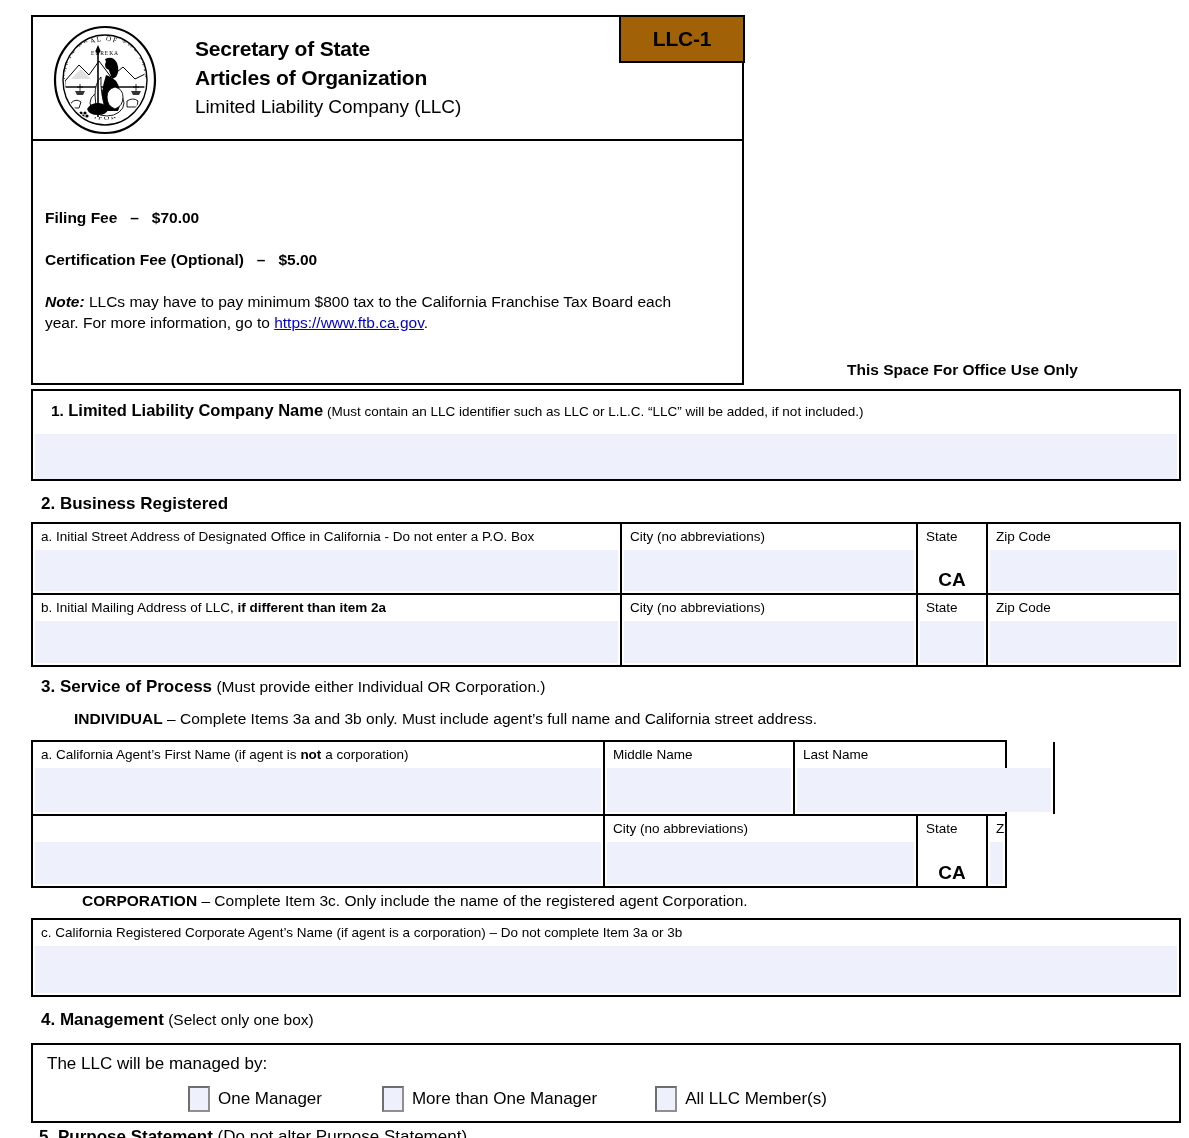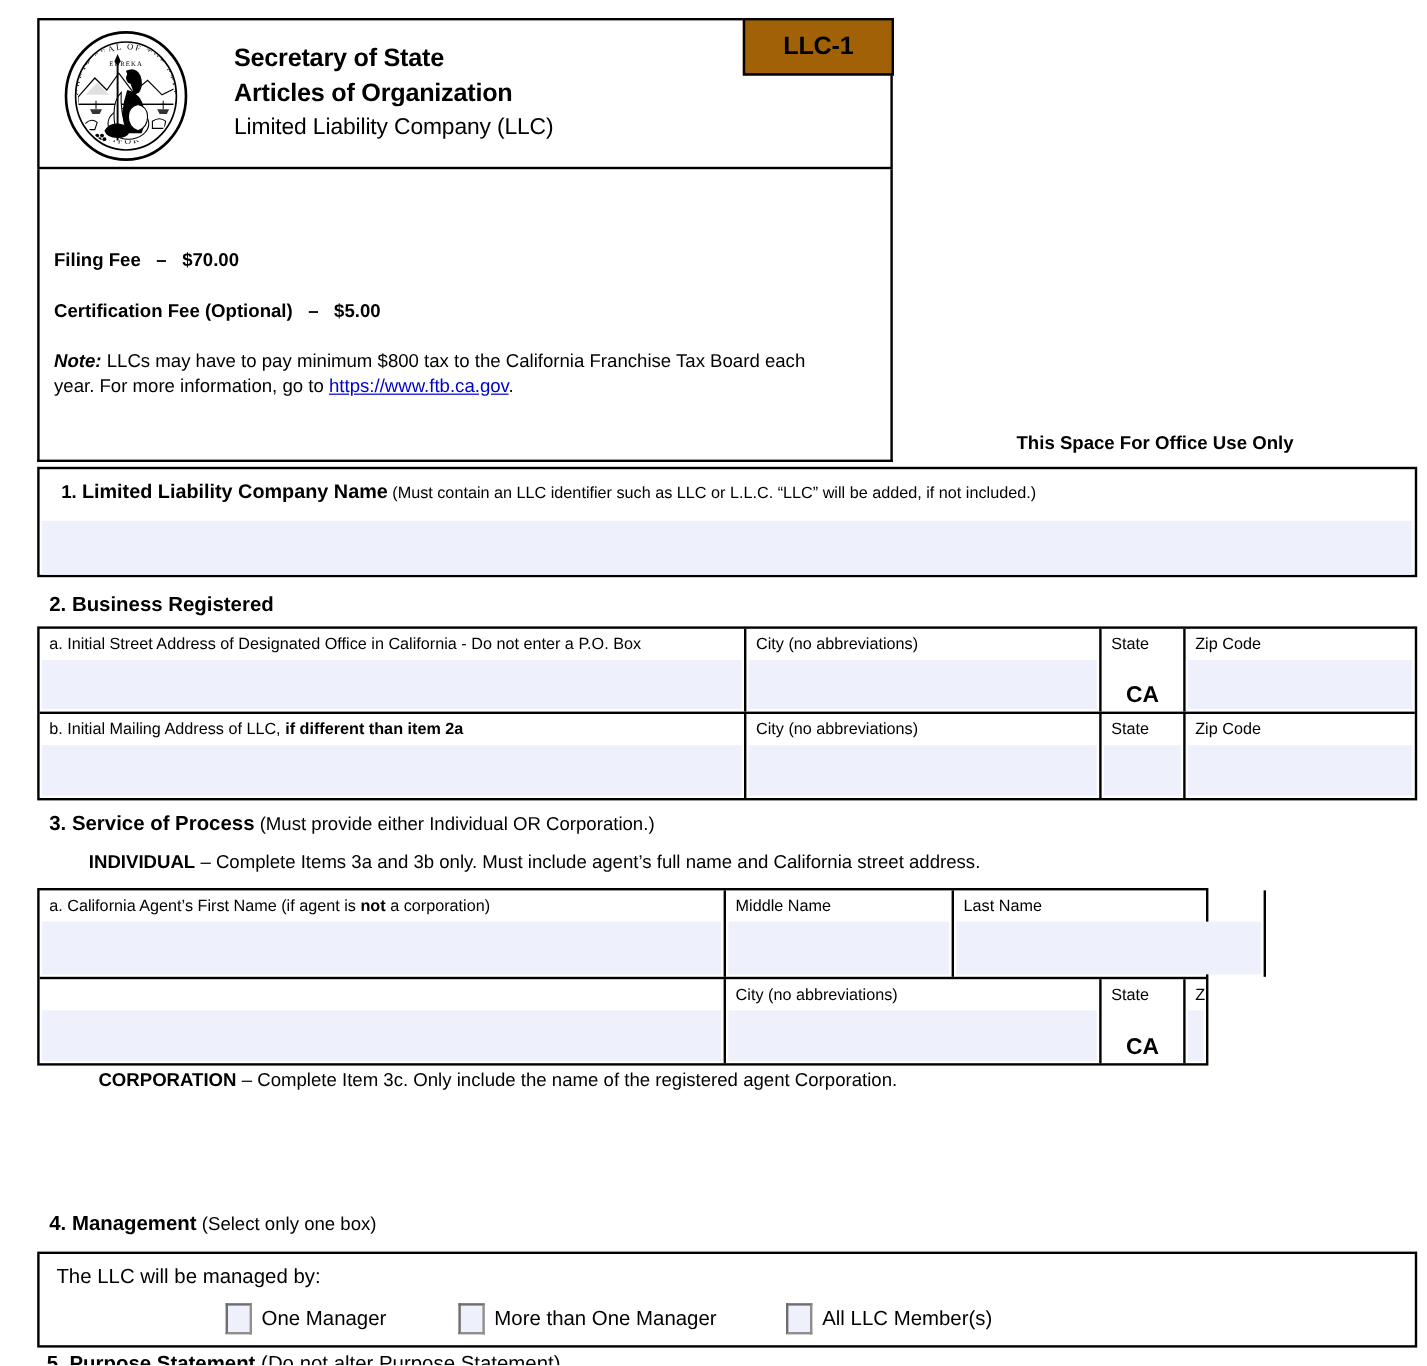--- a/index.html
+++ b/index.html
@@ -458,20 +458,28 @@
         <div class="cell-label">Zip Code</div>
         <div class="cell-field field"></div>
       </div>
     </div>
   </div>
 
   <div class="sub-line" style="left:82px; top:892px;">
     <span class="bold">CORPORATION</span><span> – Complete Item 3c.  Only include the name of the registered agent Corporation.</span>
   </div>
 
+  <div class="tbl" style="left:31px; top:918px; width:1150px; height:79px;">
+    <div class="trow" style="height:75px;">
+      <div class="cell" style="left:0; right:0;">
+        <div class="cell-label">c. California Registered Corporate Agent’s Name (if agent is a corporation) – Do not complete Item 3a or 3b</div>
+        <div class="cell-field field"></div>
+      </div>
+    </div>
+  </div>
 
   <div class="sec-heading" style="left:41px; top:1010px;">
     <span class="n">4.</span>
     <span class="t">Management</span><span class="sub"> (Select </span><span class="sub bold">only</span><span class="sub"> one box)</span>
   </div>
 
   <div class="mgmt-box">
     <div class="mgmt-intro">The LLC will be managed by:</div>
     <div class="mgmt-opts">
       <div class="opt" style="margin-right:60px;">

